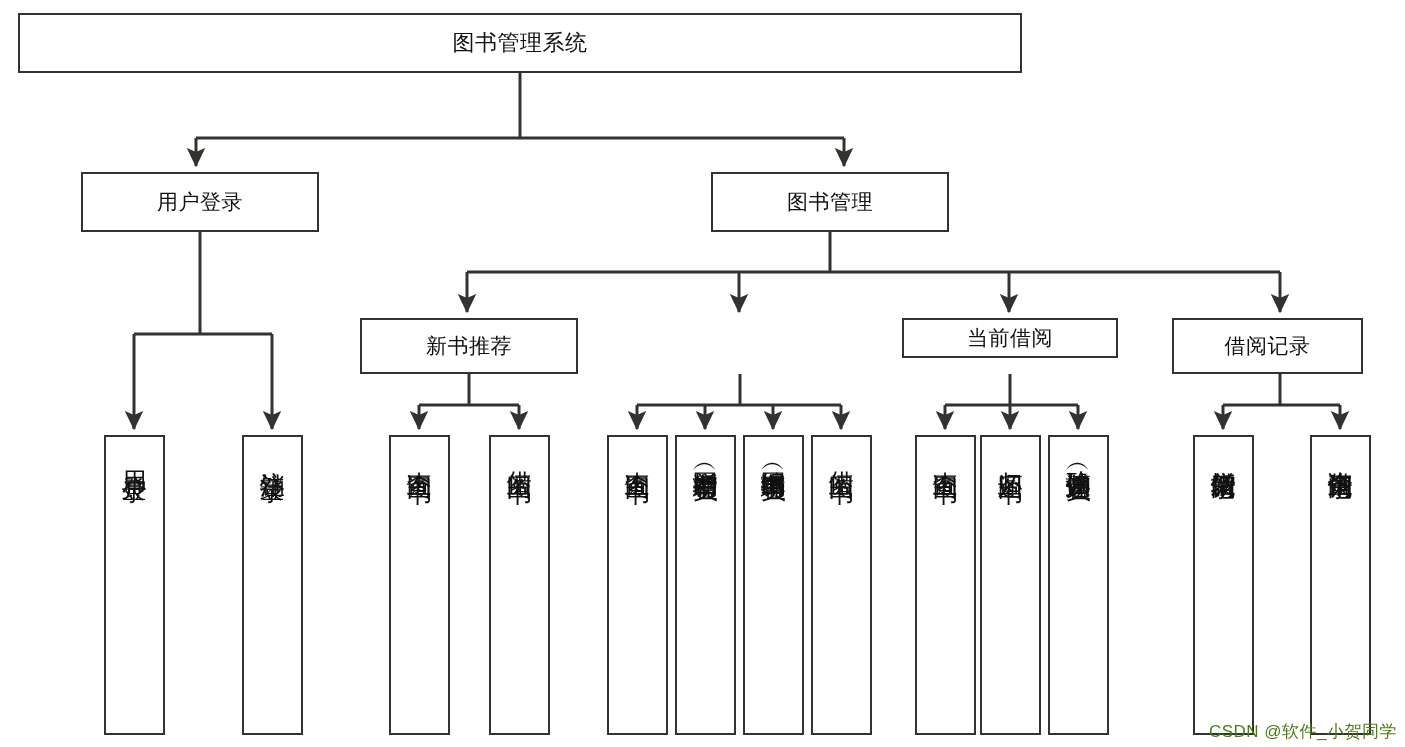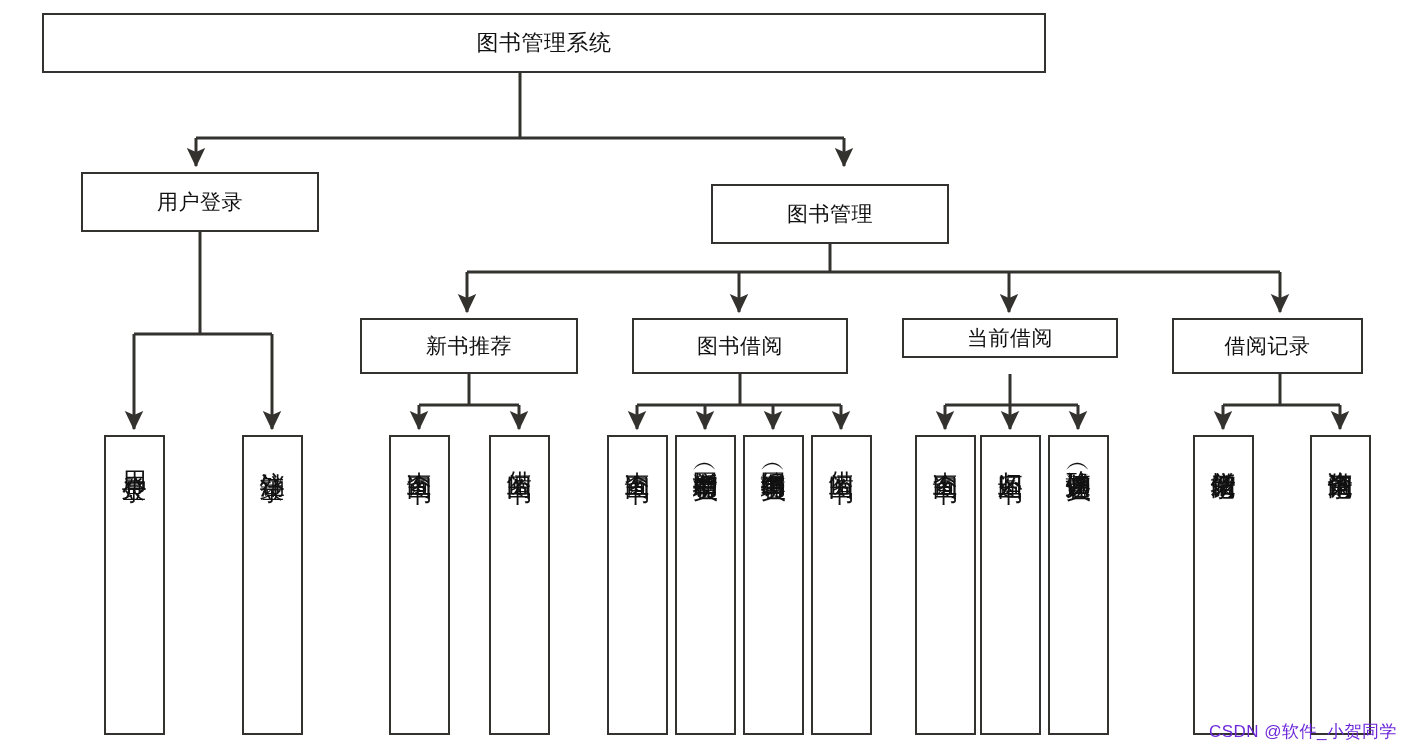--- a/index.html
+++ b/index.html
@@ -63,21 +63,21 @@
   }
   .node.vertical.tall-text .label {
     letter-spacing: 1px;
     max-height: 284px;
   }
   #watermark {
     position: absolute;
     right: 8px;
     bottom: 4px;
     font-size: 17px;
-    color: #6d28d9;
+    color: #4d7c0f;
     white-space: nowrap;
     letter-spacing: 0.5px;
   }
 </style>
 </head>
 <body>
 
 <div id="canvas">
 
   <svg id="edges" viewBox="0 0 1405 747" width="1405" height="747">
@@ -123,39 +123,36 @@
       <path d="M 1010 405 L 1010 429" marker-end="url(#arrow)"></path>
       <path d="M 1078 405 L 1078 429" marker-end="url(#arrow)"></path>
 
       <path d="M 1280 374 L 1280 405"></path>
       <path d="M 1223 405 L 1340 405"></path>
       <path d="M 1223 405 L 1223 429" marker-end="url(#arrow)"></path>
       <path d="M 1340 405 L 1340 429" marker-end="url(#arrow)"></path>
     </g>
   </svg>
 
-  <div class="node root horizontal" style="left:18px; top:13px; width:1004px; height:60px;margin-left:24px;">
+  <div class="node root horizontal" style="left:18px; top:13px; width:1004px; height:60px;">
     <span class="label">图书管理系统</span>
   </div>
 
   <div class="node horizontal" style="left:81px; top:172px; width:238px; height:60px;">
     <span class="label">用户登录</span>
   </div>
 
-  <div class="node horizontal" style="left:711px; top:172px; width:238px; height:60px;margin-top:12px;">
+  <div class="node horizontal" style="left:711px; top:172px; width:238px; height:60px;">
     <span class="label">图书管理</span>
   </div>
 
   <div class="node horizontal" style="left:360px; top:318px; width:218px; height:56px;text-align:center;">
     <span class="label">新书推荐</span>
   </div>
 
-  <div class="node horizontal" style="left:632px; top:318px; width:216px; height:56px;">
-    <span class="label">图书借阅</span>
-  </div>
 
   <div class="node horizontal" style="left:902px; top:318px; width:216px; height:40px;">
     <span class="label">当前借阅</span>
   </div>
 
   <div class="node horizontal" style="left:1172px; top:318px; width:191px; height:56px;">
     <span class="label">借阅记录</span>
   </div>
 
   <div class="node vertical" style="left:104px; top:435px; width:61px; height:300px;">

